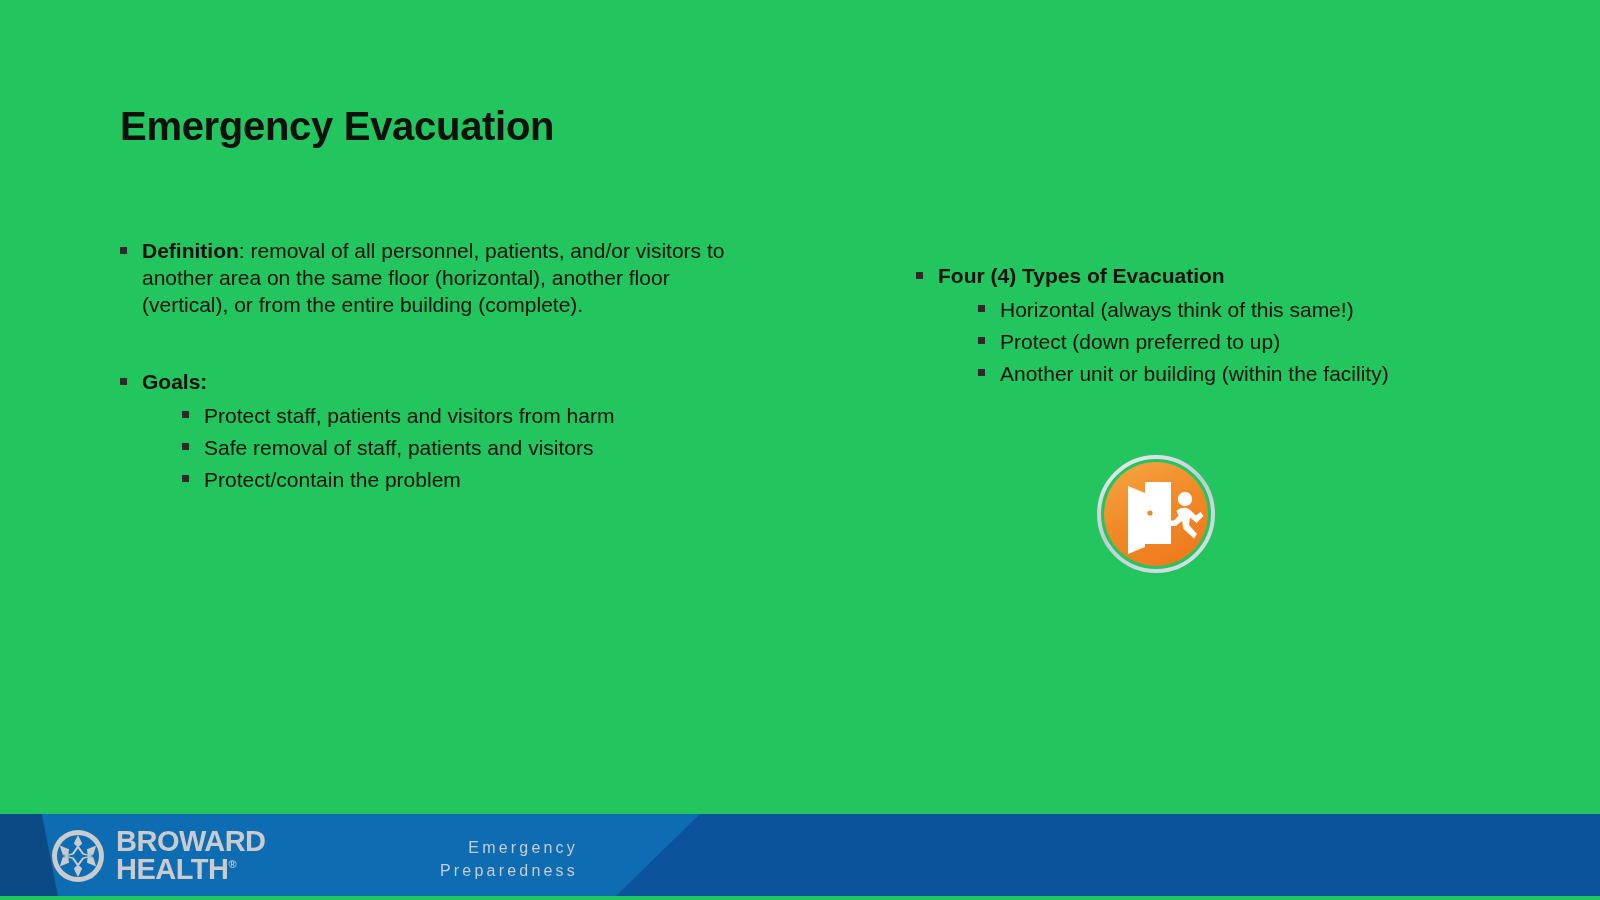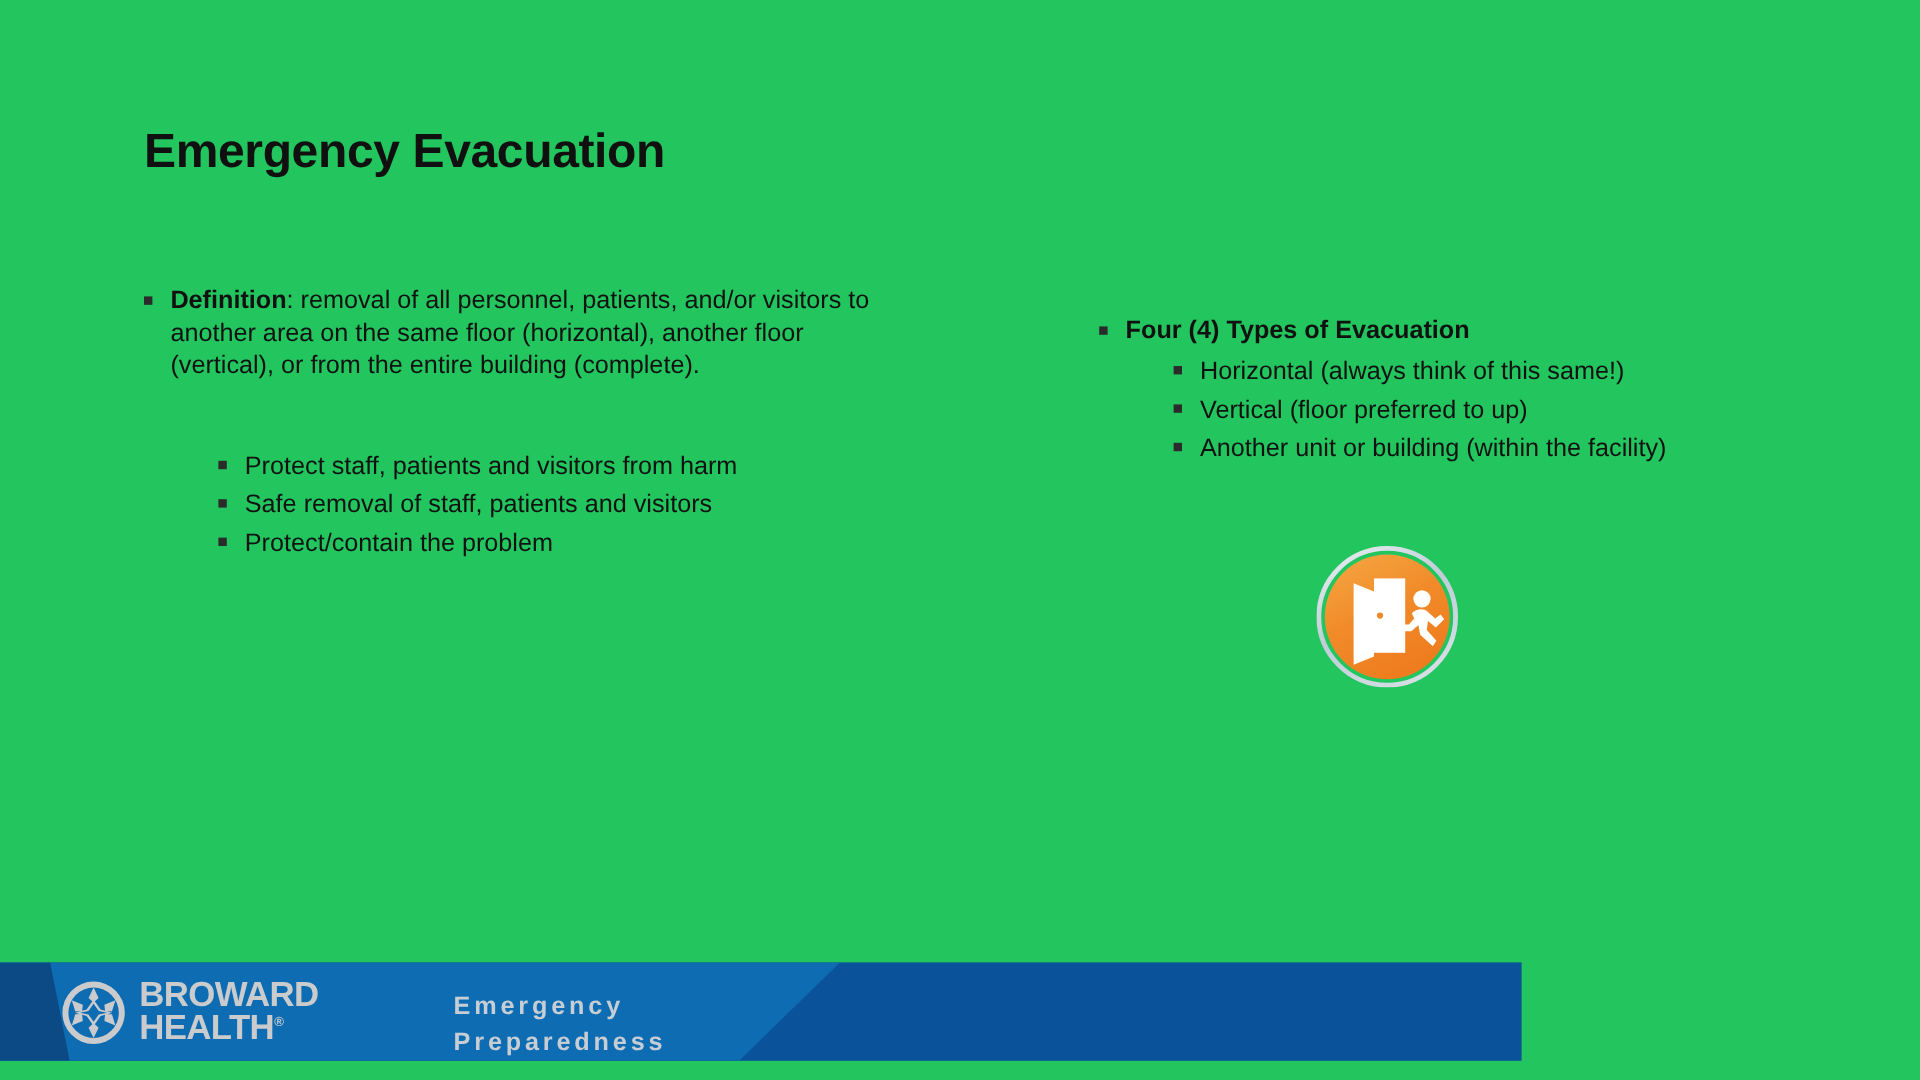--- a/index.html
+++ b/index.html
@@ -77,22 +77,22 @@
   .evac-icon {
     position:absolute;
     left:1097px; top:455px;
     width:118px; height:118px;
   }
   .evac-icon svg { display:block; width:118px; height:118px; }
 
   
   .footer {
     position:absolute;
-    left:0; bottom:16px;
-    width:1268px; height:82px;
+    left:0; bottom:4px;
+    width:1600px; height:82px;
     overflow:hidden;
     background:#0a529a;
   }
   .footer-lightband {
     position:absolute;
     left:0; top:0;
     width:700px; height:82px;
     background:#0d6cb2;
     clip-path:polygon(0 0, 100% 0, 88% 100%, 0 100%);
   }
@@ -118,24 +118,24 @@
     letter-spacing:-0.5px;
   }
   .logo-words .w1 { font-size:29px; display:block; }
   .logo-words .w2 { font-size:29px; display:block; position:relative; }
   .logo-words .reg { font-size:11px; vertical-align:super; font-weight:bold; }
 
   .footer-tagline {
     position:absolute;
     left:378px; top:22px;
     width:200px;
-    text-align:left;
+    text-align:right;
     color:#c6cdd4;
-    font-size:21px;
-    font-weight:bold;
+    font-size:16px;
+    font-weight:normal;
     letter-spacing:3.2px;
     line-height:1.45;
   }
   .footer-tagline span { display:block; }
 </style>
 </head>
 <body>
 
 <div class="slide">
 
@@ -145,54 +145,60 @@
 
     <ul class="lvl1">
       <li class="b1">
         <span class="sq"></span>
         <span class="lead">Definition</span><span>:  </span><span>removal of all personnel, patients, and/or visitors to another area on the same floor (horizontal), another floor (vertical), or from the entire building (complete).</span>
       </li>
     </ul>
 
     <div class="gap"></div>
 
-
-    <ul class="lvl2">
-      <li class="b2">
-        <span class="sq"></span>
-        <span>Protect staff, patients and visitors from harm</span>
-      </li>
-      <li class="b2">
-        <span class="sq"></span>
-        <span>Safe removal of staff, patients and visitors</span>
-      </li>
-      <li class="b2">
-        <span class="sq"></span>
-        <span>Protect/contain the problem</span>
-      </li>
-    </ul>
-  </div>
-
-  <div class="col-right">
-
     <ul class="lvl1">
       <li class="b1">
         <span class="sq"></span>
+        <span class="bold-head">Goals:</span>
+      </li>
+    </ul>
+
+    <ul class="lvl2">
+      <li class="b2">
+        <span class="sq"></span>
+        <span>Protect staff, patients and visitors from harm</span>
+      </li>
+      <li class="b2">
+        <span class="sq"></span>
+        <span>Safe removal of staff, patients and visitors</span>
+      </li>
+      <li class="b2">
+        <span class="sq"></span>
+        <span>Protect/contain the problem</span>
+      </li>
+    </ul>
+  </div>
+
+  <div class="col-right">
+
+    <ul class="lvl1">
+      <li class="b1">
+        <span class="sq"></span>
         <span class="bold-head">Four (4) Types of Evacuation</span>
       </li>
     </ul>
 
     <ul class="lvl2">
       <li class="b2">
         <span class="sq"></span>
         <span>Horizontal (always think of this same!)</span>
       </li>
       <li class="b2">
         <span class="sq"></span>
-        <span>Vertical (floor preferred to up)</span>
+        <span>Protect (down preferred to up)</span>
       </li>
       <li class="b2">
         <span class="sq"></span>
         <span>Another unit or building (within the facility)</span>
       </li>
     </ul>
   </div>
 
   <div class="evac-icon">
     <svg viewBox="0 0 118 118" xmlns="http://www.w3.org/2000/svg">

